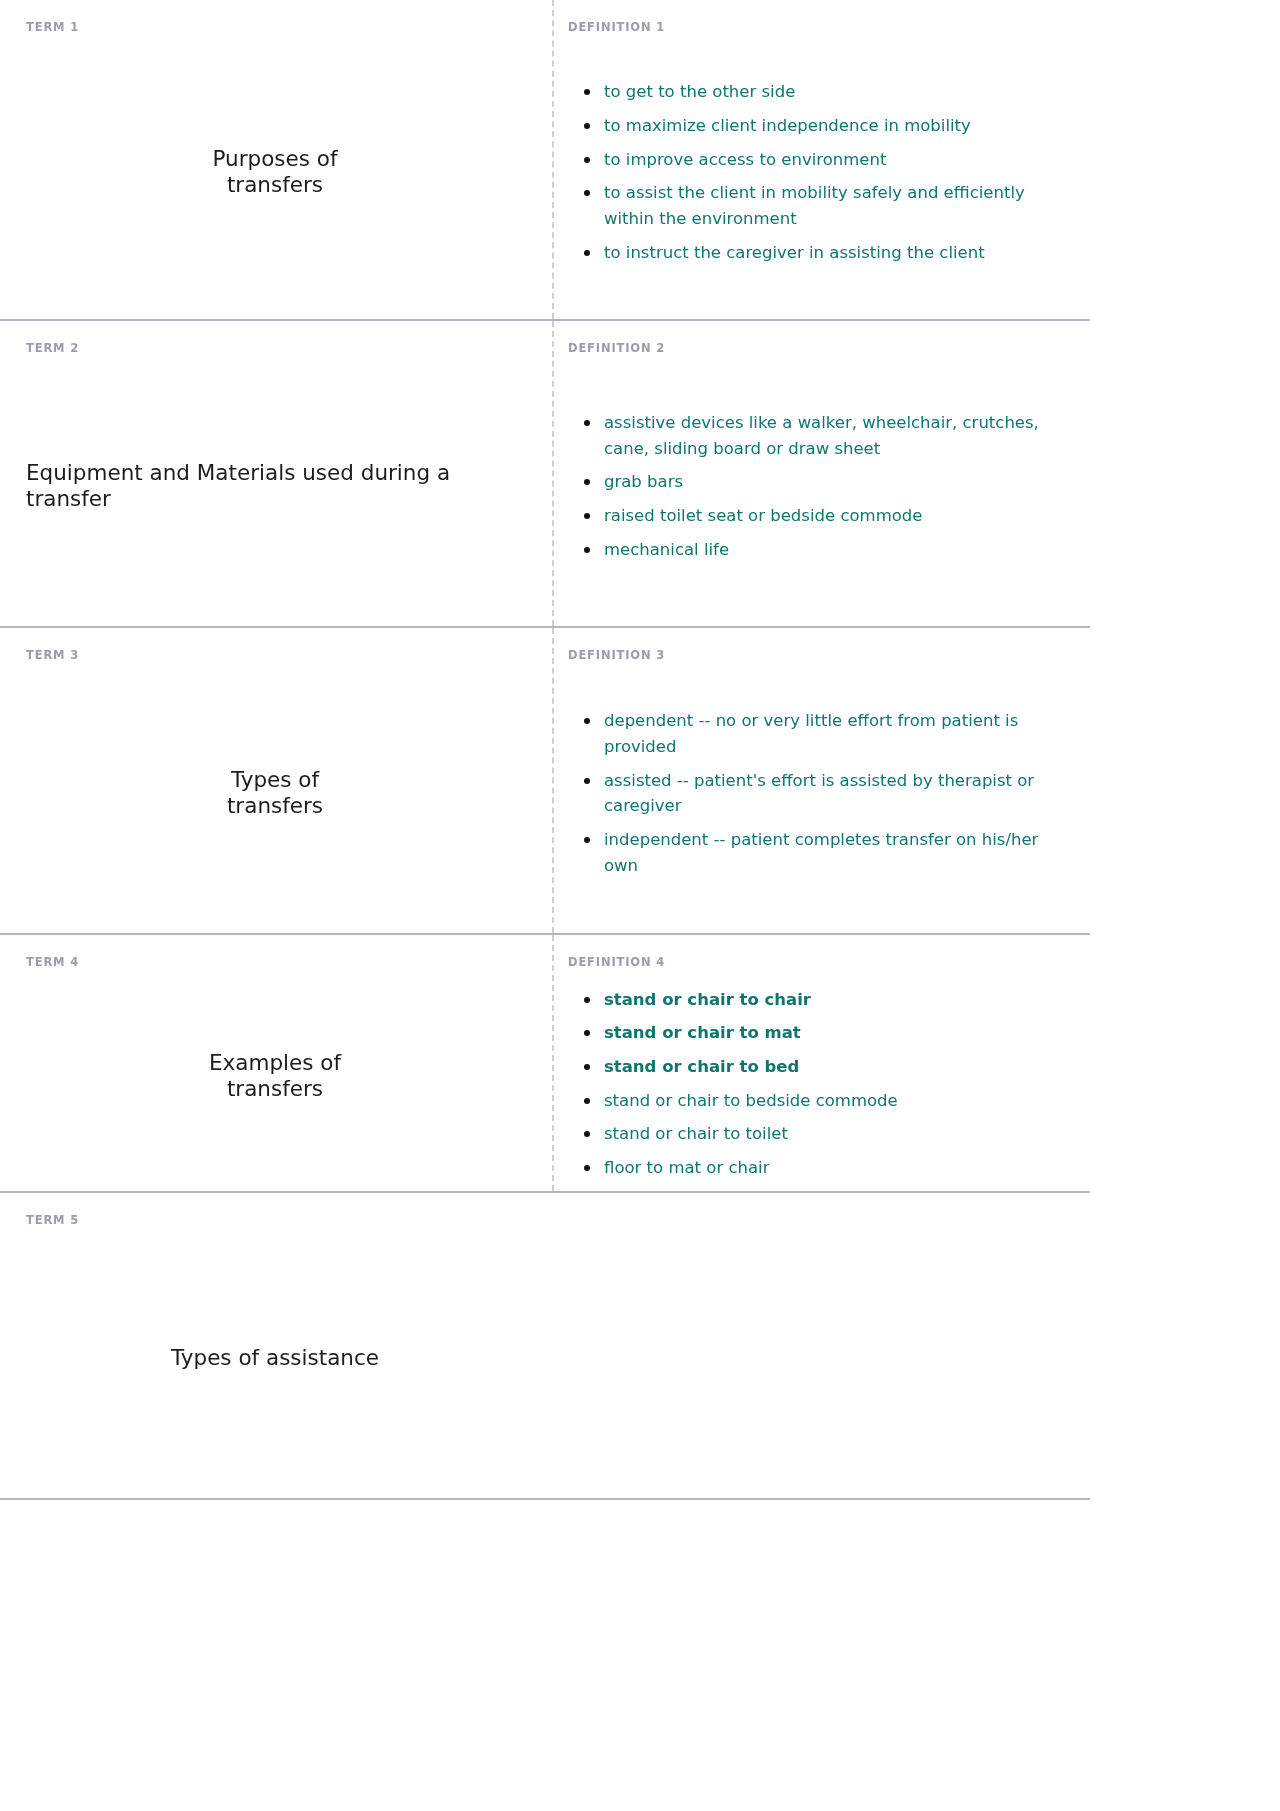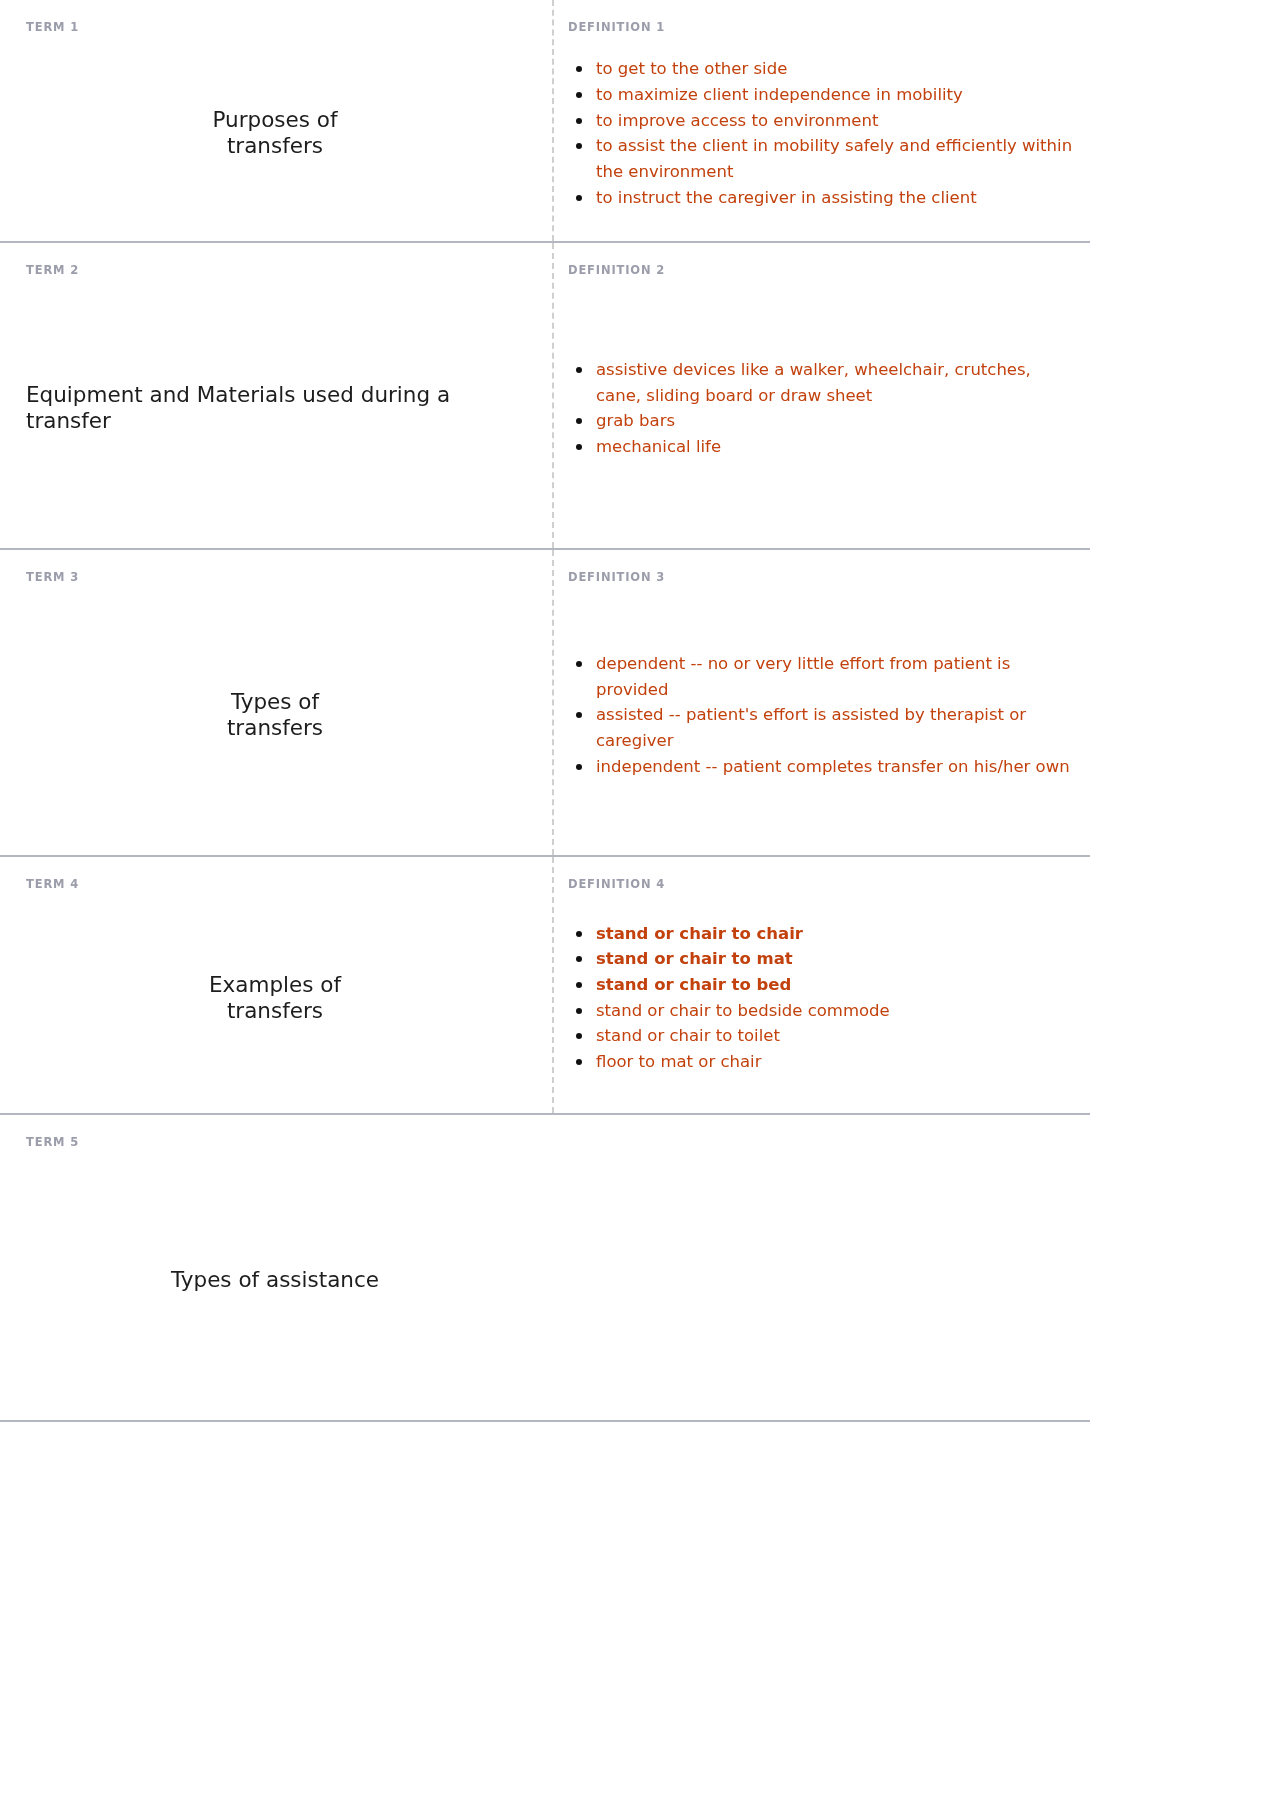--- a/index.html
+++ b/index.html
@@ -92,39 +92,39 @@
     list-style: none;
     margin: 0;
     padding: 0;
     width: 100%;
   }
   .def-list li {
     position: relative;
     padding-left: 28px;
     font-size: 16.5px;
     line-height: 1.56;
-    color: #c2410c;
-    margin: 0;
+    color: #0f766e;
+    margin: 8px;
   }
   .def-list li::before {
     content: "";
     position: absolute;
     left: 8px;
     top: 10px;
     width: 6px;
     height: 6px;
     border-radius: 50%;
     background: #111111;
   }
   .def-list li.bold {
     font-weight: bold;
   }
 
   
-  .h1 { height: 241px; justify-content: space-between; }
+  .h1 { height: 319px; justify-content: space-between; }
   .h2 { height: 307px; }
   .h3 { height: 307px; }
   .h4 { height: 258px; }
   .h5 { height: 307px; }
 
   .bottom-rule {
     width: 1090px;
     border-top: 2px solid #b3b7c0;
   }
 </style>
@@ -156,20 +156,21 @@
         <div class="term-cell">
           <div class="cell-label">TERM 2</div>
           <div class="term-body left">Equipment and Materials used during a transfer</div>
         </div>
         <div class="def-cell">
           <div class="cell-label">DEFINITION 2</div>
           <div class="def-body">
             <ul class="def-list">
               <li>assistive devices like a walker, wheelchair, crutches, cane, sliding board or draw sheet</li>
               <li>grab bars</li>
+              <li>raised toilet seat or bedside commode</li>
               <li>mechanical life</li>
             </ul>
           </div>
         </div>
       </div>
       <div class="card-row h3">
         <div class="term-cell">
           <div class="cell-label">TERM 3</div>
           <div class="term-body center">Types of
 transfers</div>

